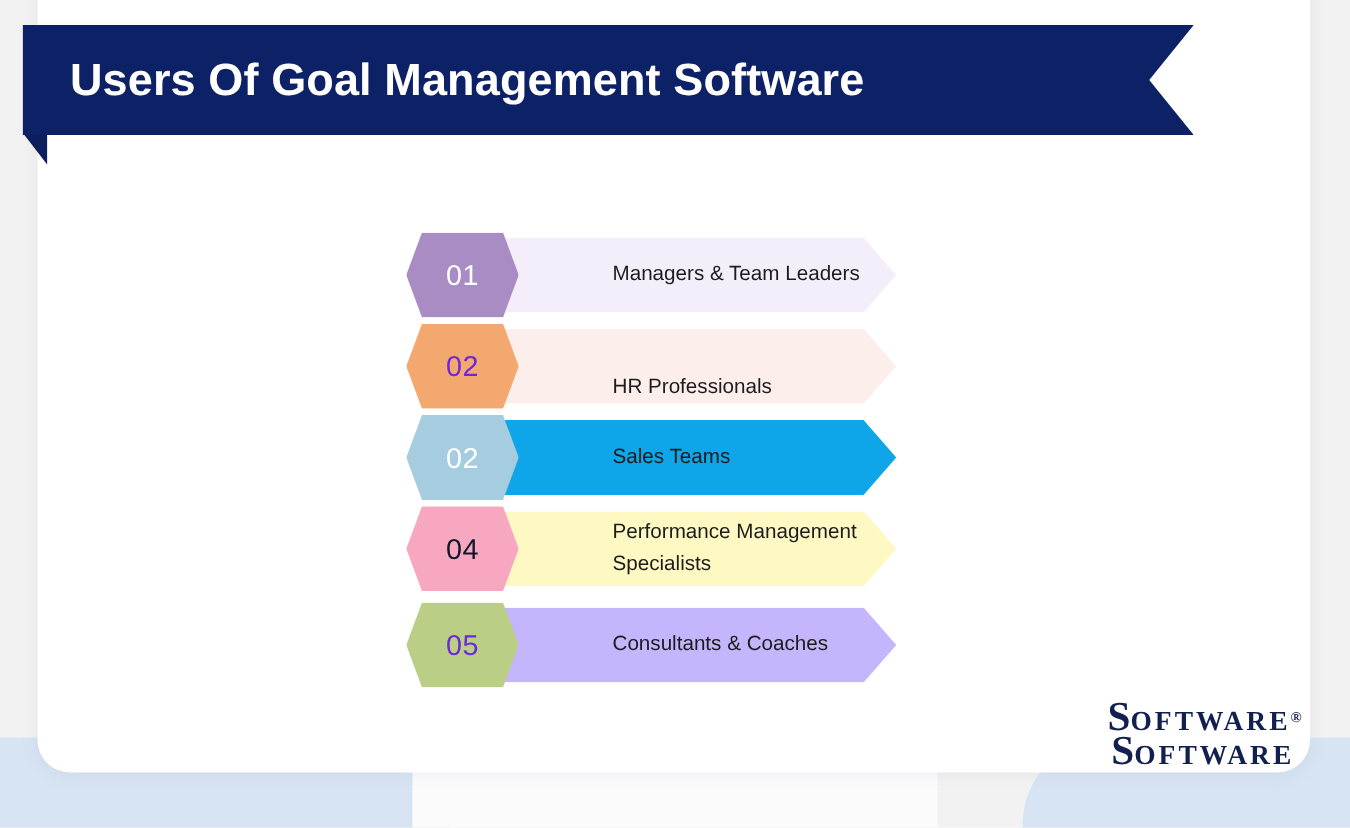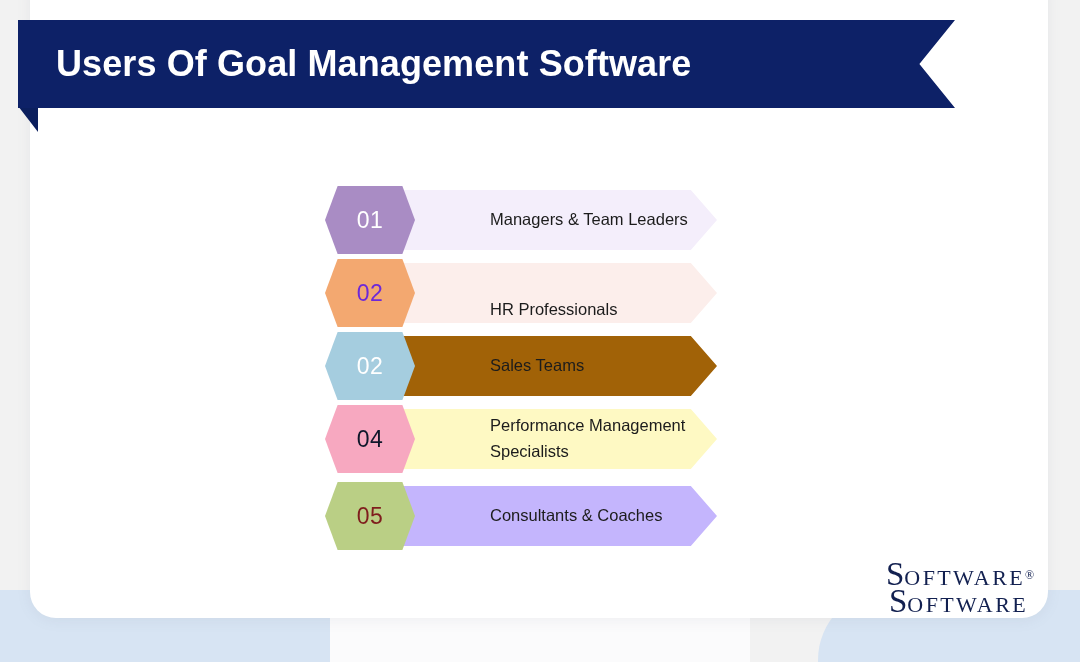--- a/index.html
+++ b/index.html
@@ -146,21 +146,21 @@
     <div class="row">
       <div class="row-banner" style="background: rgb(252, 238, 235); align-items: flex-end;">
         <div class="row-label">HR Professionals</div>
       </div>
       <div class="row-badge" style="background: rgb(243, 168, 112);">
         <span class="row-num" style="color: #6d28d9;">02</span>
       </div>
     </div>
 
     <div class="row">
-      <div class="row-banner" style="background: #a16207;">
+      <div class="row-banner" style="background: #0ea5e9;">
         <div class="row-label">Sales Teams</div>
       </div>
       <div class="row-badge" style="background: rgb(165, 205, 223);">
         <span class="row-num" style="color: rgb(255, 255, 255);">02</span>
       </div>
     </div>
 
     <div class="row tall">
       <div class="row-banner" style="background: #fef9c3;">
         <div class="row-label">Performance Management Specialists</div>
@@ -168,27 +168,27 @@
       <div class="row-badge" style="background: rgb(247, 168, 192);">
         <span class="row-num" style="color: #0f172a;">04</span>
       </div>
     </div>
 
     <div class="row">
       <div class="row-banner" style="background: #c4b5fd;">
         <div class="row-label">Consultants &amp; Coaches</div>
       </div>
       <div class="row-badge" style="background: rgb(186, 207, 133);">
-        <span class="row-num" style="color: #7f1d1d;">05</span>
+        <span class="row-num" style="color: #6d28d9;">05</span>
       </div>
     </div>
 
   </div>
 
-  <div class="logo" style="color: rgb(18, 32, 80);">
+  <div class="logo" style="color: rgb(18, 32, 80); font-weight: bold;">
     <div class="logo-line1">
       <span class="lg-cap">S</span><span class="lg-rest">OFTWARE</span><span class="lg-reg">®</span>
     </div>
     <div class="logo-line2">
       <span class="lg-cap">S</span><span class="lg-rest">OFTWARE</span>
     </div>
   </div>
 
 </div>
 

